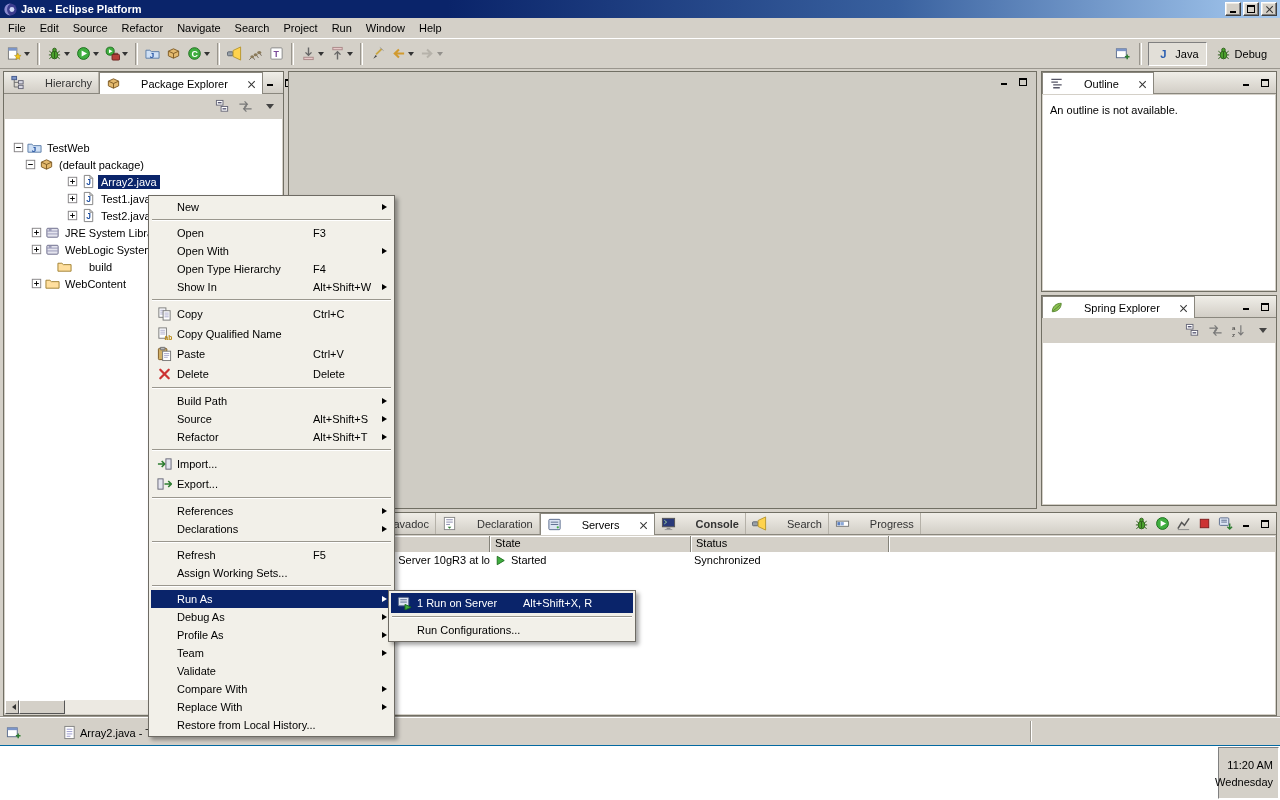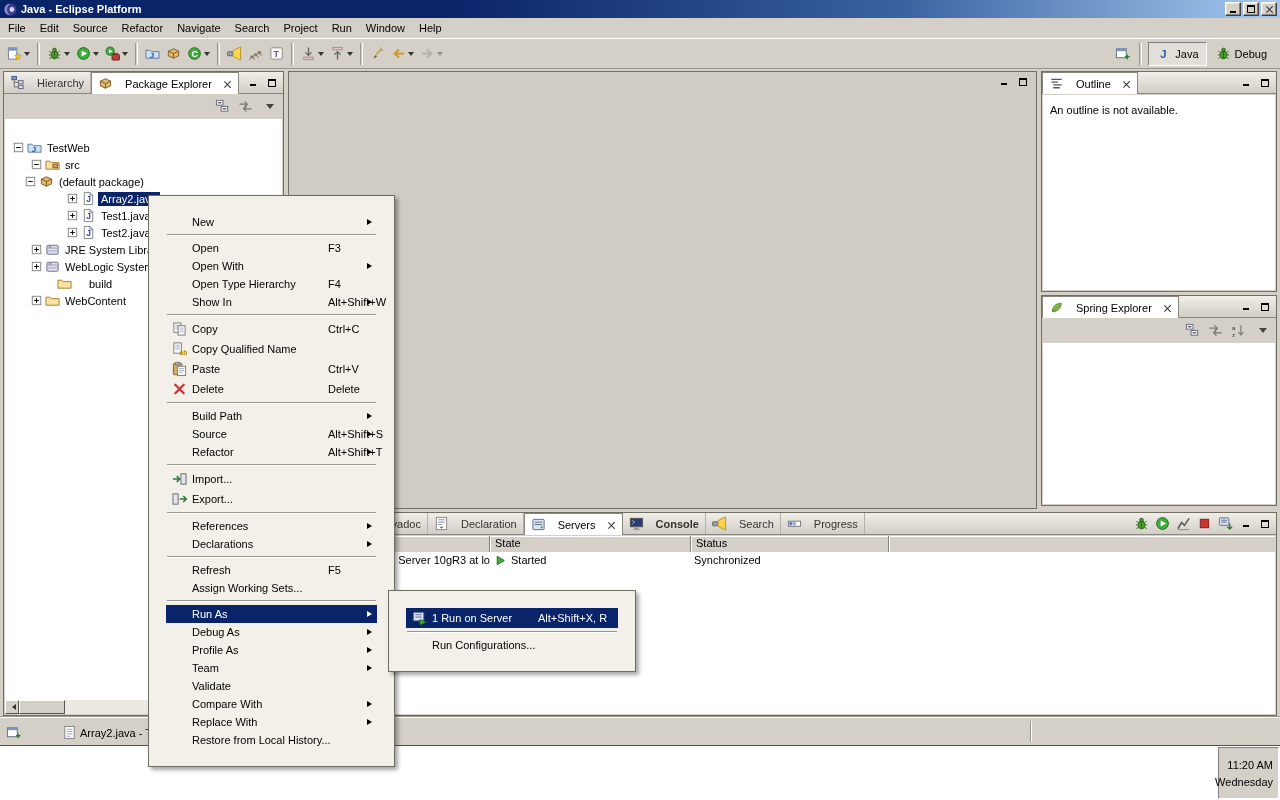--- a/index.html
+++ b/index.html
@@ -26,21 +26,21 @@
 .tri-down{display:inline-block;width:0;height:0;border-left:3px solid transparent;border-right:3px solid transparent;border-top:4px solid #333;margin-left:2px;}
 .tri-down.big{border-left-width:4px;border-right-width:4px;border-top-width:5px;border-top-color:#444;}
 .tri-right{display:inline-block;width:0;height:0;border-top:3.5px solid transparent;border-bottom:3.5px solid transparent;border-left:5px solid currentColor;}
 .tsep{width:3px;height:22px;border-left:1px solid #9a968e;border-right:1px solid #fff;margin:0 4px;}
 .perspective-bar{display:flex;align-items:center;gap:2px;padding-right:2px;}
 .ptab{display:flex;align-items:center;gap:4px;padding:2px 7px;height:24px;}
 .ptab.active{border:1px solid;border-color:#808080 #fff #fff #808080;background:#e2dfd8;}
 .ic{display:inline-flex;width:15px;height:15px;align-items:center;justify-content:center;flex:0 0 auto;}
 .view{position:absolute;background:#d4d0c8;border:1px solid #716f64;}
 .view-tabbar{position:relative;height:22px;display:flex;align-items:stretch;background:linear-gradient(#f0eee8,#d2cec6);border-bottom:1px solid #8a877e;}
-.vtab{display:flex;align-items:center;gap:12px;padding:0 6px;border-right:1px solid #b5b1a8;color:#333;white-space:nowrap;}
+.vtab{display:flex;align-items:center;gap:20px;padding:0 6px;border-right:1px solid #b5b1a8;color:#333;white-space:nowrap;}
 .vtab.active{position:relative;z-index:1;background:#fff;border:1px solid #8a877e;border-bottom:none;margin-bottom:-1px;color:#000;}
 .vtab.bold .vtab-label{font-weight:bold;}
 .view-minmax{margin-left:auto;display:flex;align-items:center;gap:4px;padding-right:4px;}
 .mmbtn{width:15px;height:13px;display:flex;align-items:center;justify-content:center;}
 .vbtn{width:17px;height:17px;display:flex;align-items:center;justify-content:center;}
 .view-toolbar{height:24px;display:flex;align-items:center;justify-content:flex-end;gap:6px;padding:0 6px;}
 .pe-content{position:absolute;left:1px;right:1px;top:47px;bottom:15px;background:#fff;overflow:hidden;}
 .tree{padding-top:20px;}
 .trow{height:17px;display:flex;align-items:center;white-space:nowrap;}
 .trow .exp{width:15px;height:15px;display:inline-flex;flex:0 0 15px;}
@@ -63,21 +63,21 @@
 .tbl-body{position:absolute;left:1px;right:1px;top:39px;bottom:1px;background:#fff;}
 .srow{height:16px;display:flex;align-items:center;}
 .td{display:flex;align-items:center;gap:3px;padding:0 3px;white-space:nowrap;overflow:hidden;flex:0 0 auto;}
 .statusbar{position:absolute;left:0;right:0;top:716px;height:30px;border-top:1px solid #9a968e;box-shadow:inset 0 1px 0 #fff;}
 .fastview{position:absolute;left:6px;top:8px;}
 .status-icon{position:absolute;left:62px;top:8px;}
 .status-text{position:absolute;left:80px;top:10px;white-space:nowrap;}
 .status-sep{position:absolute;left:1030px;top:4px;bottom:4px;width:2px;border-left:1px solid #9a968e;border-right:1px solid #fff;}
 .desktop{position:absolute;left:0;top:746px;width:1280px;height:54px;background:#fff;}
 .tray{position:absolute;left:1218px;top:1px;width:61px;height:52px;background:#d4d0c8;border:1px solid;border-color:#808080 #fff #fff #808080;display:flex;flex-direction:column;justify-content:center;align-items:flex-end;padding:0 5px;gap:5px;}
-.menu{position:absolute;background:#f2f0e9;border:1px solid #6e6b64;box-shadow:3px 3px 4px rgba(0,0,0,.35);padding:17px;z-index:40;}
+.menu{position:absolute;background:#f2f0e9;border:1px solid #6e6b64;box-shadow:3px 3px 4px rgba(0,0,0,.35);padding:2px;z-index:40;}
 .cmenu{left:148px;top:195px;width:247px;}
 .smenu{left:388px;top:590px;width:248px;z-index:41;}
 .mi{position:relative;height:18px;display:flex;align-items:center;padding-left:26px;white-space:nowrap;}
 .mi.icon-item{height:20px;}
 .mi .mic{position:absolute;left:4px;top:50%;transform:translateY(-50%);width:18px;display:flex;justify-content:center;}
 .mi .sc{position:absolute;left:162px;}
 .smenu .mi .sc{left:132px;}
 .mi .marrow{position:absolute;right:5px;top:50%;transform:translateY(-50%);}
 .mi.hl{background:#0a246a;color:#fff;}
 .msep{height:2px;border-top:1px solid #9a978e;border-bottom:1px solid #fff;margin:3px 1px;}
@@ -361,35 +361,20 @@
                   <line x1="5.5" y1="8" x2="10.5" y2="8" stroke="#000"></line>
                 </svg>
               </span>
               <span class="ic">
                 <svg viewBox="0 0 16 16" width="15" height="15">
                   <path d="M1 13V4.5h4.2L6.8 6H15v7z" fill="#cfe0f5" stroke="#5a7ca8"></path>
                   <text x="5" y="12.5" font-size="8.5" font-weight="bold" fill="#1f4fa0">J</text>
                 </svg>
               </span>
               <span class="lbl">TestWeb</span>
-            </div>
-            <div class="trow" style="padding-left: 24px;">
-              <span class="exp">
-                <svg viewBox="0 0 16 16" width="15" height="15">
-                  <rect x="3.5" y="3.5" width="9" height="9" fill="#fff" stroke="#848284"></rect>
-                  <line x1="5.5" y1="8" x2="10.5" y2="8" stroke="#000"></line>
-                </svg>
-              </span>
-              <span class="ic">
-                <svg viewBox="0 0 16 16" width="15" height="15">
-                  <path d="M1 13V4.5h4.2L6.8 6H15v7z" fill="#ffdf9e" stroke="#a08030"></path>
-                  <rect x="8.5" y="7.5" width="5" height="4" fill="#d2a05a" stroke="#7d5a23"></rect>
-                </svg>
-              </span>
-              <span class="lbl">src</span>
             </div>
             <div class="trow" style="padding-left: 18px;">
               <span class="exp">
                 <svg viewBox="0 0 16 16" width="15" height="15">
                   <rect x="3.5" y="3.5" width="9" height="9" fill="#fff" stroke="#848284"></rect>
                   <line x1="5.5" y1="8" x2="10.5" y2="8" stroke="#000"></line>
                 </svg>
               </span>
               <span class="ic">
                 <svg viewBox="0 0 16 16" width="15" height="15">

